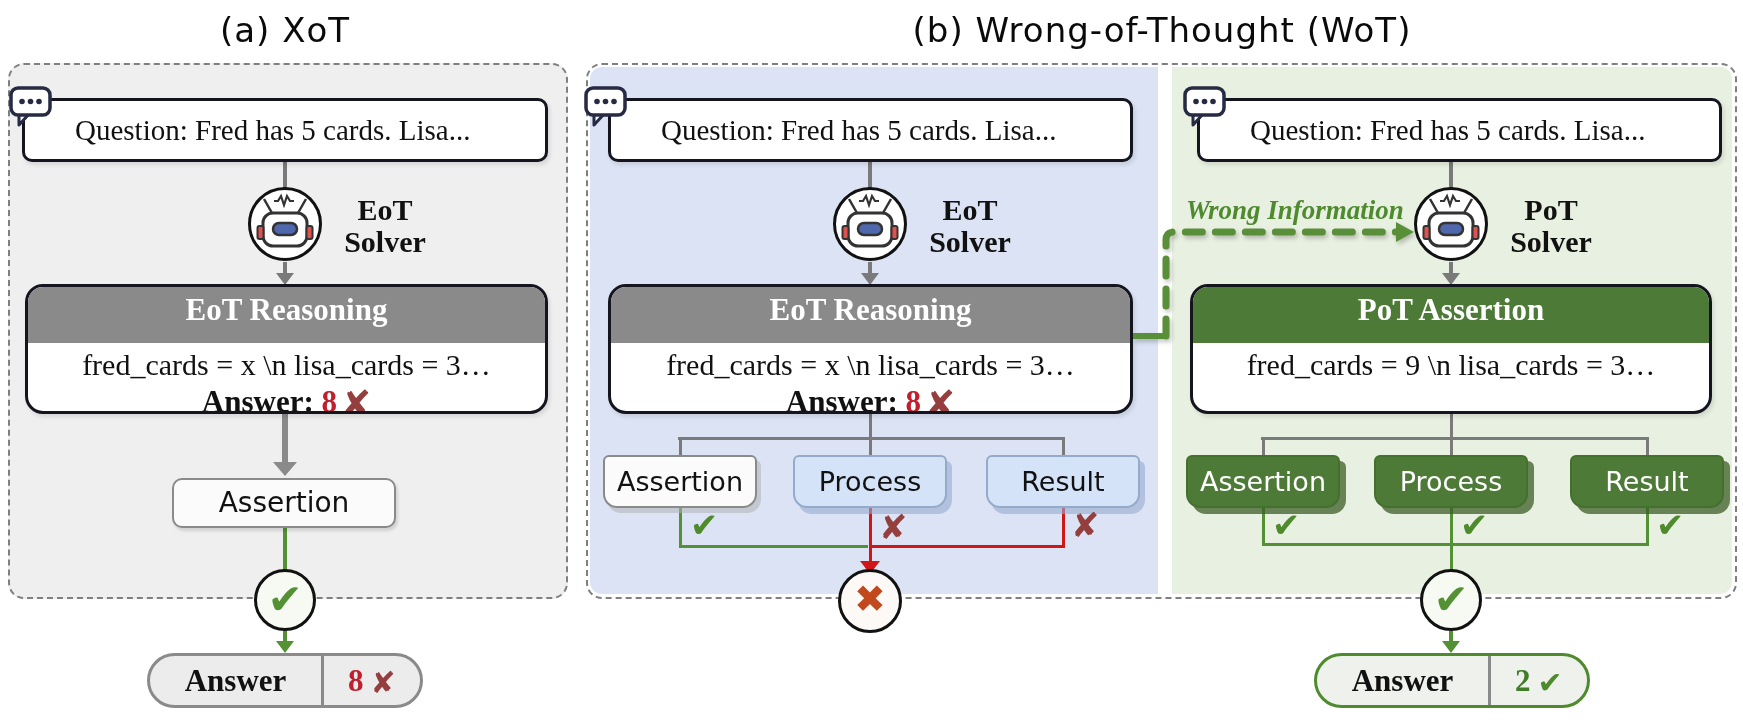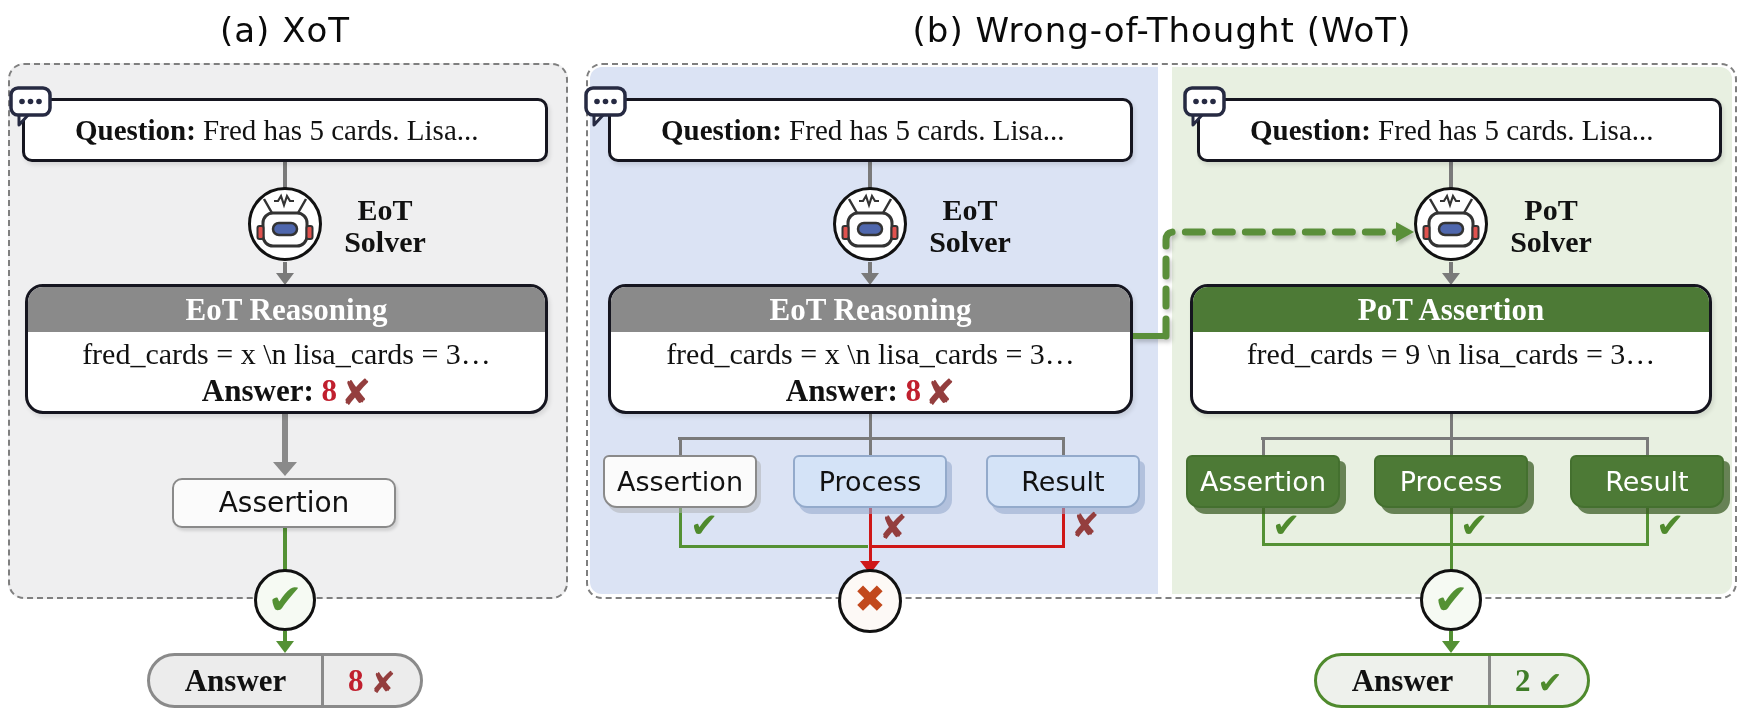--- a/index.html
+++ b/index.html
@@ -12,25 +12,25 @@
   .panel{border:2.5px dashed #7f7f7f;border-radius:16px;box-sizing:border-box;}
   .panel-a{left:8px;top:63px;width:560px;height:536px;background:#efeff0;}
   .panel-b{left:586px;top:63px;width:1151px;height:536px;background:#ffffff;}
   .fill{position:absolute;top:2px;height:527px;}
   .fill-blue{left:2px;width:568px;background:#dbe3f4;border-radius:12px 0 0 12px;}
   .fill-green{left:584px;width:560px;background:#e8f0e1;border-radius:0 12px 12px 0;}
   
   .qbox{height:64px;background:#fff;border:3px solid #15151f;border-radius:10px;box-sizing:border-box;
         line-height:58px;font-size:29px;padding-left:50px;white-space:nowrap;z-index:3;
         box-shadow:2px 3px 4px rgba(0,0,0,.10);}
-  .qbox b{font-weight:bold;}
+  .qbox b{font-weight:normal;}
   
   .rbox{height:130px;background:#fff;border:3px solid #15151f;border-radius:18px;box-sizing:border-box;
         overflow:hidden;z-index:3;box-shadow:2px 3px 4px rgba(0,0,0,.10);}
-  .rhead{height:45px;line-height:45px;text-align:center;color:#fff;font-weight:bold;font-size:31px;}
+  .rhead{height:56px;line-height:45px;text-align:center;color:#fff;font-weight:bold;font-size:31px;}
   .rhead-gray{background:#8a8a8a;}
   .rhead-green{background:#4d7a36;}
   .rcode{text-align:center;font-size:30px;margin-top:5px;white-space:nowrap;}
   .ranswer{text-align:center;font-size:31px;font-weight:bold;margin-top:1px;}
   .val-red{color:#c01f2e;}
   .val-green{color:#3f7d28;}
   .mark-darkred{color:#943e3e;font-family:"DejaVu Sans",sans-serif;font-size:36px;vertical-align:-4px;margin-left:4px;font-weight:bold;}
   .mark-green-inline{color:#4f8a2d;font-family:"DejaVu Sans",sans-serif;font-size:32px;vertical-align:-2px;margin-left:4px;font-weight:bold;}
   
   .vline{width:4px;background:#7a7a7a;z-index:2;}
@@ -189,20 +189,21 @@
   <div class="abs small-mark sm-red" style="left:1071px;top:508px;">✘</div>
 
   <div class="abs gvline" style="left:678.5px;top:508px;height:40px;"></div>
   <div class="abs ghline" style="left:678.5px;top:544.5px;width:189px;"></div>
   <div class="abs rvline" style="left:1061.5px;top:508px;height:40px;"></div>
   <div class="abs rhline" style="left:872px;top:544.5px;width:193px;"></div>
   <div class="abs rvline" style="left:868.5px;top:508px;height:54px;"></div>
   <div class="abs tri-down tri-red" style="left:860px;top:561px;"></div>
   <div class="abs vcircle vc-cross" style="left:838px;top:569px;">✖</div>
 
+  <div class="abs winfo" style="left:1186px;top:195px;">Wrong Information</div>
   <svg class="abs" style="left:1120px;top:195px;z-index:4;filter:drop-shadow(2px 3px 2px rgba(0,0,0,0.22));" width="312" height="160">
     <path d="M 13 141 H 46" stroke="#5a8f3a" stroke-width="6" fill="none"></path>
     <path d="M 46 141 V 45 Q 46 37 54 37 H 276" stroke="#5a8f3a" stroke-width="7" fill="none" stroke-dasharray="17 13" stroke-linecap="round"></path>
     <polygon points="276,27 294,37 276,47" fill="#5a8f3a"></polygon>
   </svg>
 
   <div class="abs qbox" style="left:1197px;top:98px;width:525px;">
     <b>Question:</b><span> Fred has 5 cards. Lisa...</span>
   </div>
   <svg class="abs" style="left:1182px;top:84px;z-index:4;" width="46" height="46">

